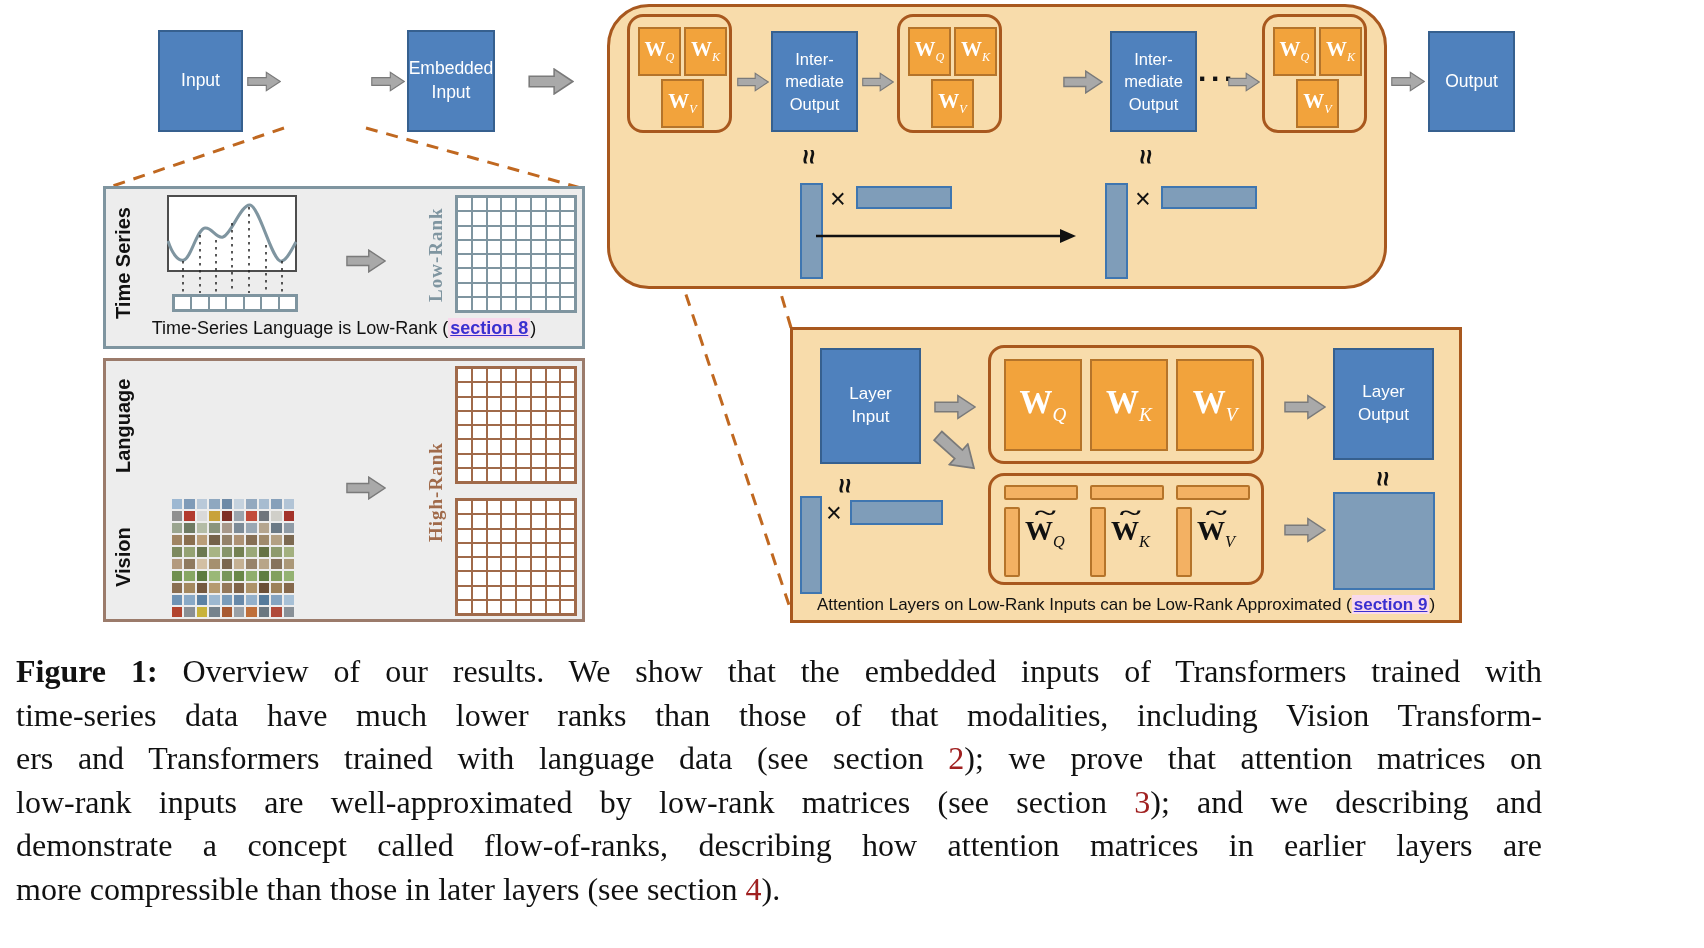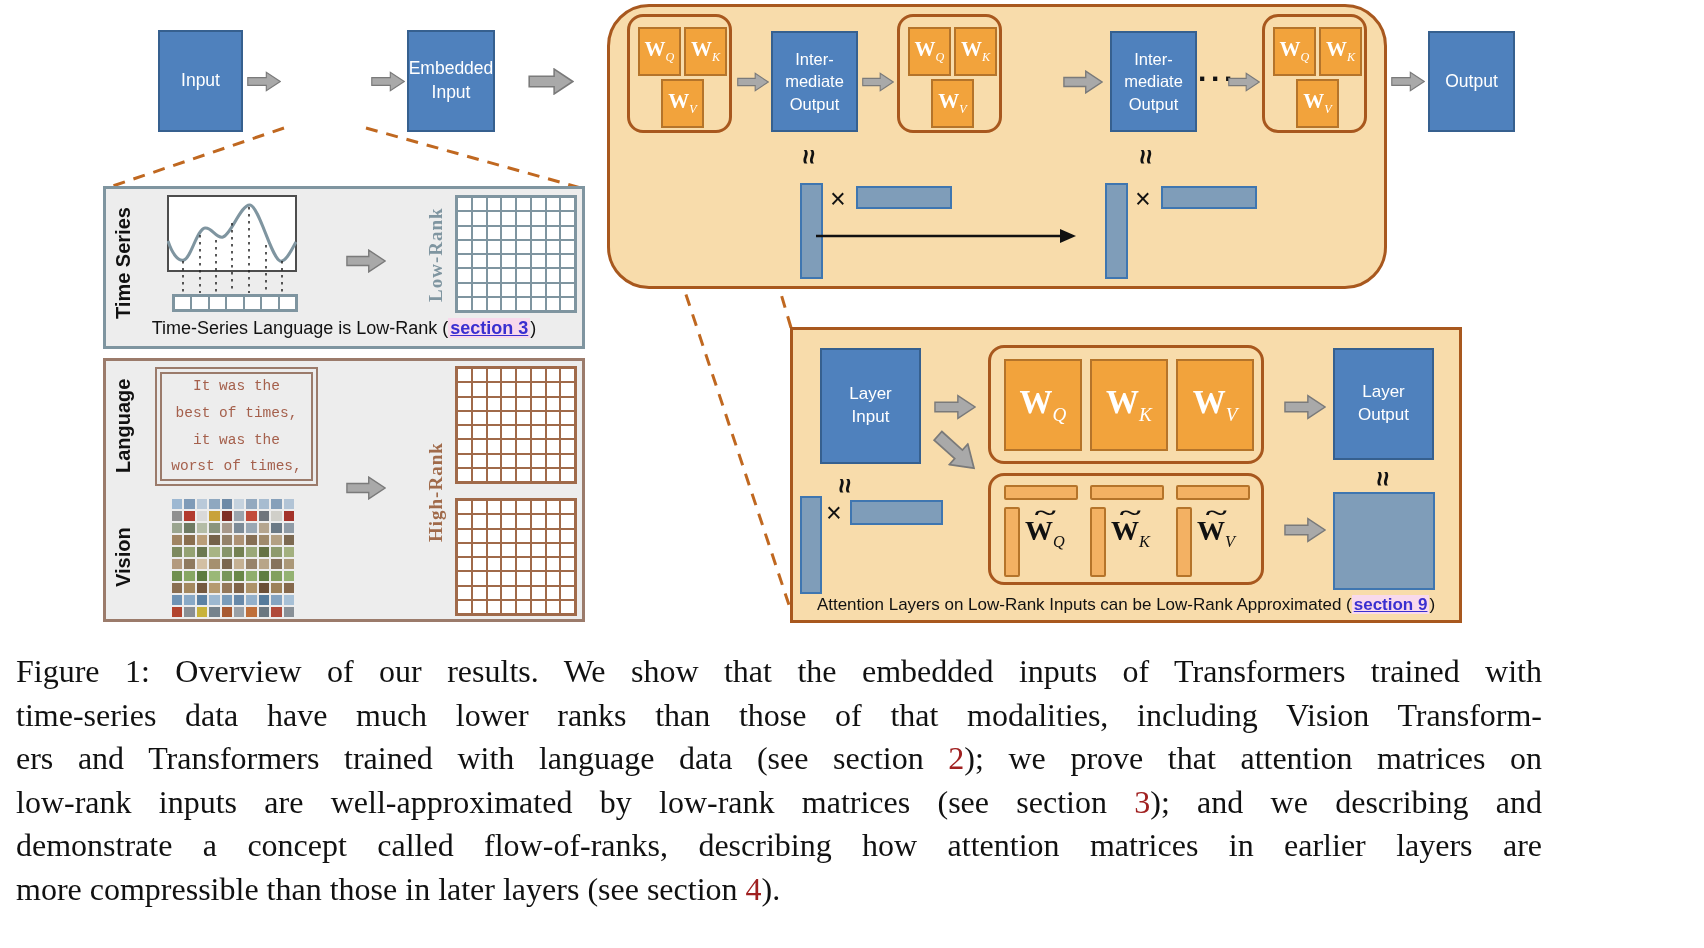--- a/index.html
+++ b/index.html
@@ -56,21 +56,21 @@
      font-family:"Liberation Mono",monospace;font-size:14.5px;line-height:1.85;
      color:var(--quote-brown);white-space:pre-line;}
   
   .wt{display:inline-flex;flex-direction:column;align-items:center;line-height:1;
       font-family:"Liberation Serif",serif;font-weight:bold;color:#111;}
   .wt-tilde{font-size:0.85em;line-height:0.32;transform:scaleX(1.7);font-weight:bold;}
   
   #figcap{font-family:"Liberation Serif",serif;font-size:32px;line-height:43.5px;color:#111;}
   #figcap .line{text-align:justify;text-align-last:justify;}
   #figcap .line.last{text-align:left;text-align-last:left;}
-  #figcap .b{font-weight:normal;}
+  #figcap .b{font-weight:bold;}
   #figcap .r{color:var(--caption-red);}
   .flowlabel{font-size:18px;color:#111;text-align:center;white-space:nowrap;}
 </style>
 </head>
 <body>
 
 <div id="canvas">
 
   <svg class="abs" style="left:0;top:0;" width="1704" height="948">
     <line x1="284" y1="128" x2="107" y2="188" stroke="#c06820" stroke-width="3" stroke-dasharray="12 9"></line>
@@ -276,33 +276,27 @@
       <div class="gcell"></div>
       <div class="gcell"></div>
       <div class="gcell"></div>
       <div class="gcell"></div>
       <div class="gcell"></div>
       <div class="gcell"></div>
       <div class="gcell"></div>
     </div>
 
   <div class="abs panelcap" style="left:113px;top:318px;width:462px;">
-    <span>Time-Series Language is Low-Rank (</span><span class="seclink">section 3</span><span>)</span>
+    <span>Time-Series Language is Low-Rank (</span><span class="seclink">section 8</span><span>)</span>
   </div>
 
   <div class="abs graypanel lv-border" style="left:103px;top:358px;width:482px;height:264px;"></div>
   <div class="abs vlabel" style="left:110px;top:370px;width:26px;height:112px;">Language</div>
   <div class="abs vlabel" style="left:110px;top:503px;width:26px;height:108px;">Vision</div>
 
-  <div class="abs quote-outer" style="left:155px;top:367px;width:163px;height:119px;">
-    <div class="quote-inner">It was the
-best of times,
-it was the
-worst of times,</div>
-  </div>
 
   <div class="abs matrix thumbs" style="left: 172px; top: 499px; width: 122px; height: 118px; gap: 2px; display: grid; grid-template-columns: repeat(10, 1fr); grid-template-rows: repeat(10, 1fr);">
       <div class="gcell" style="background: rgb(157, 184, 210);"></div>
       <div class="gcell" style="background: rgb(127, 155, 184);"></div>
       <div class="gcell" style="background: rgb(185, 201, 217);"></div>
       <div class="gcell" style="background: rgb(143, 168, 192);"></div>
       <div class="gcell" style="background: rgb(110, 138, 166);"></div>
       <div class="gcell" style="background: rgb(197, 210, 222);"></div>
       <div class="gcell" style="background: rgb(147, 169, 191);"></div>
       <div class="gcell" style="background: rgb(167, 188, 208);"></div>

